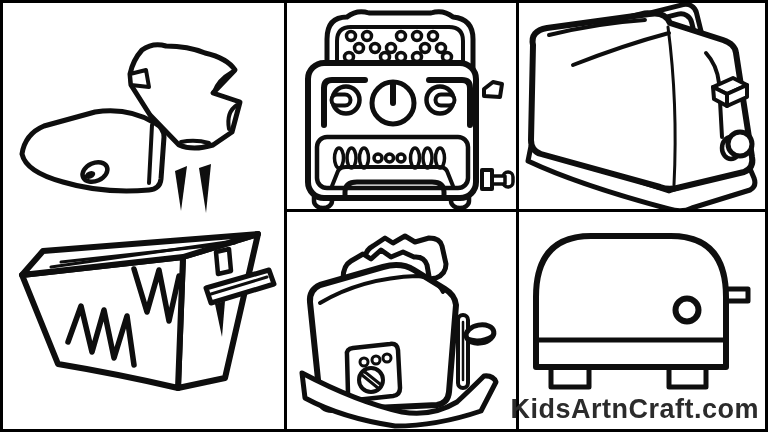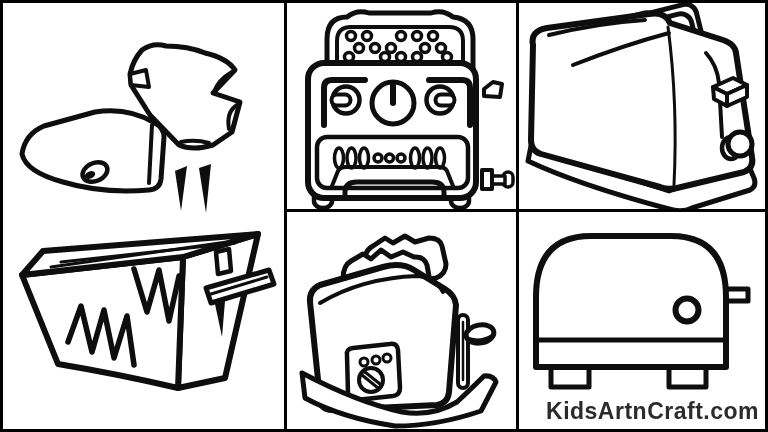--- a/index.html
+++ b/index.html
@@ -10,21 +10,21 @@
   .cell-left{left:3px;top:3px;width:281px;height:426px;}
   .cell-tm{left:287px;top:3px;width:229px;height:206px;}
   .cell-tr{left:519px;top:3px;width:246px;height:206px;}
   .cell-bm{left:287px;top:212px;width:229px;height:217px;}
   .cell-br{left:519px;top:212px;width:246px;height:217px;}
   .divider{position:absolute;background:#000;}
   .divider-v1{left:284px;top:0;width:3px;height:432px;}
   .divider-v2{left:516px;top:0;width:3px;height:432px;}
   .divider-h{left:284px;top:209px;width:484px;height:3px;}
   .frame{position:absolute;inset:0;border:3px solid #000;pointer-events:none;}
-  .watermark{position:absolute;right:9px;bottom:7px;color:#2b2b2b;font-size:23px;
+  .watermark{position:absolute;right:9px;bottom:7px;color:#2b2b2b;font-size:27px;
              font-weight:bold;letter-spacing:.5px;}
   
   .s{fill:#fff;stroke:#0e0e0e;stroke-width:5;stroke-linejoin:round;stroke-linecap:round;}
   .s6{stroke-width:6;}
   .s45{stroke-width:4.5;}
   .s4{stroke-width:4;}
   .s35{stroke-width:3.5;}
   .ln{fill:none;stroke:#0e0e0e;stroke-width:4;stroke-linejoin:round;stroke-linecap:round;}
   .ln3{stroke-width:3;}
   .ln5{stroke-width:5;}

